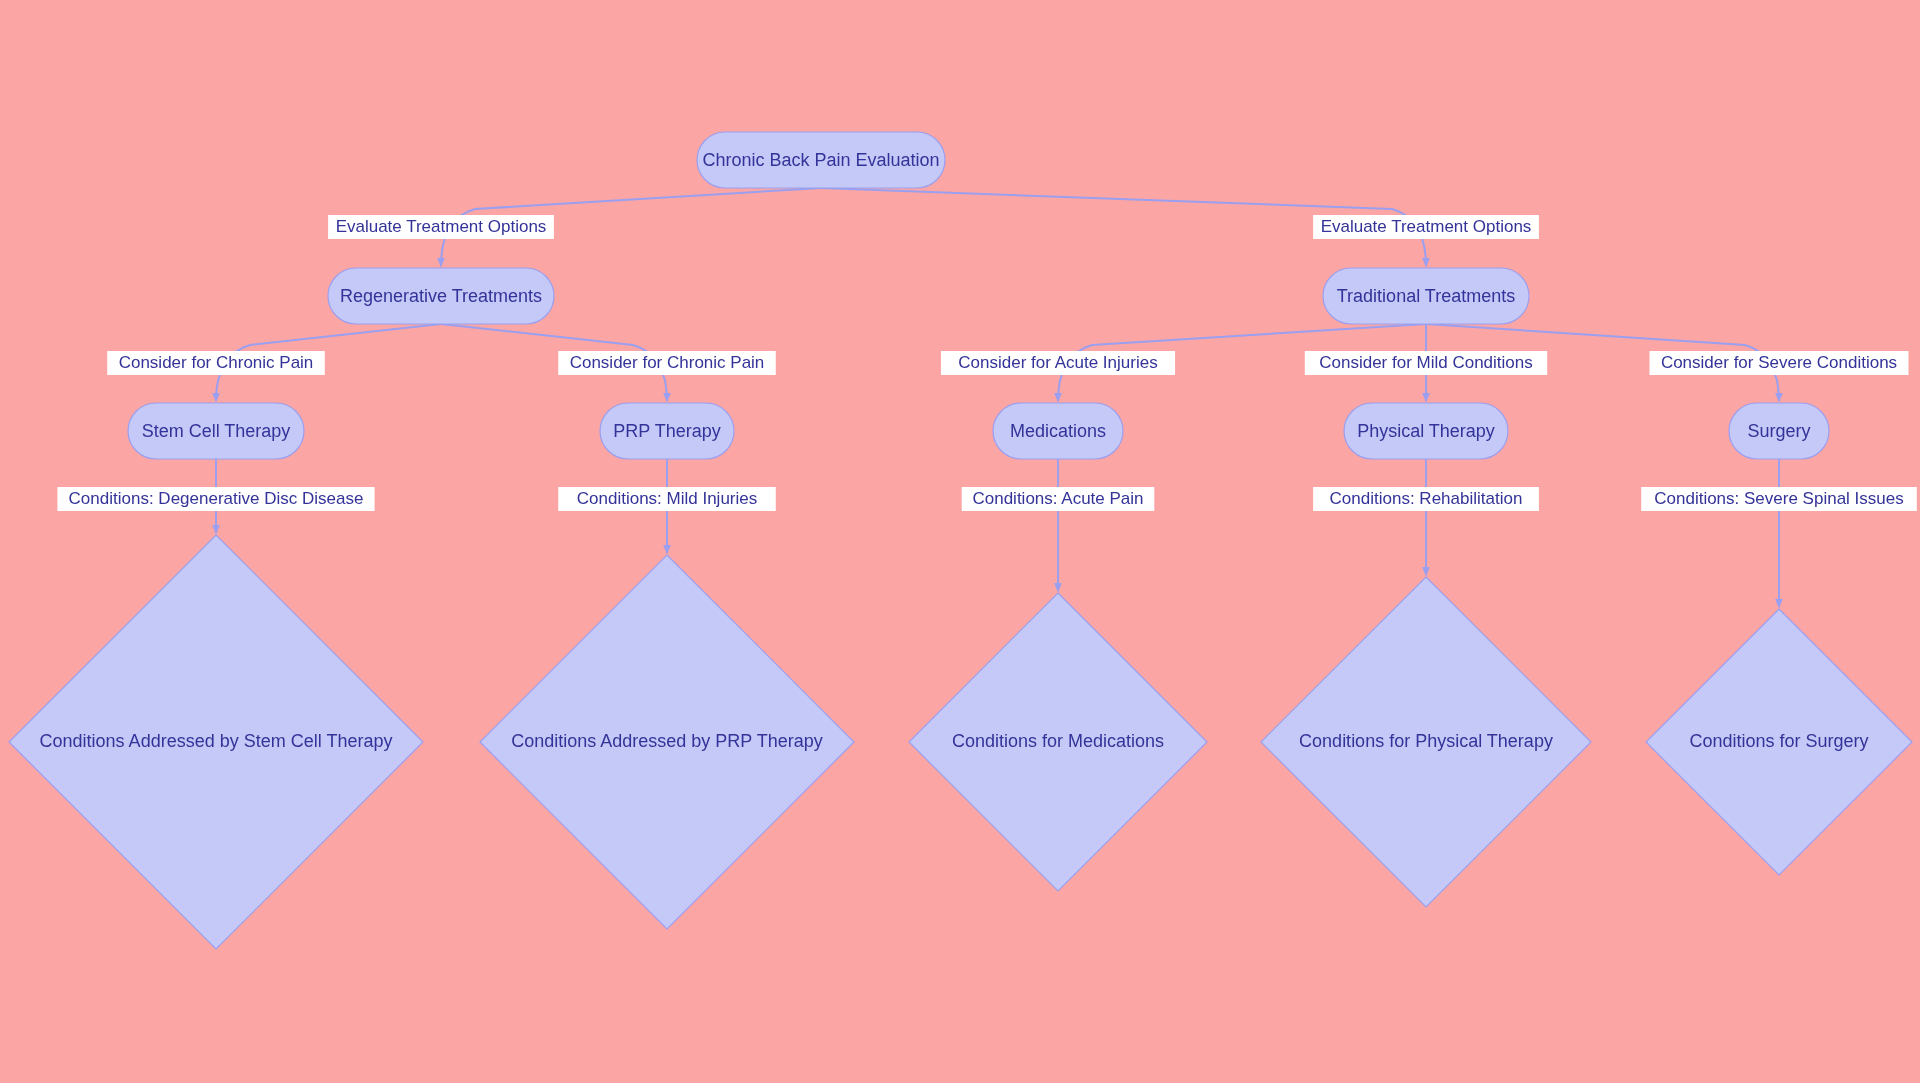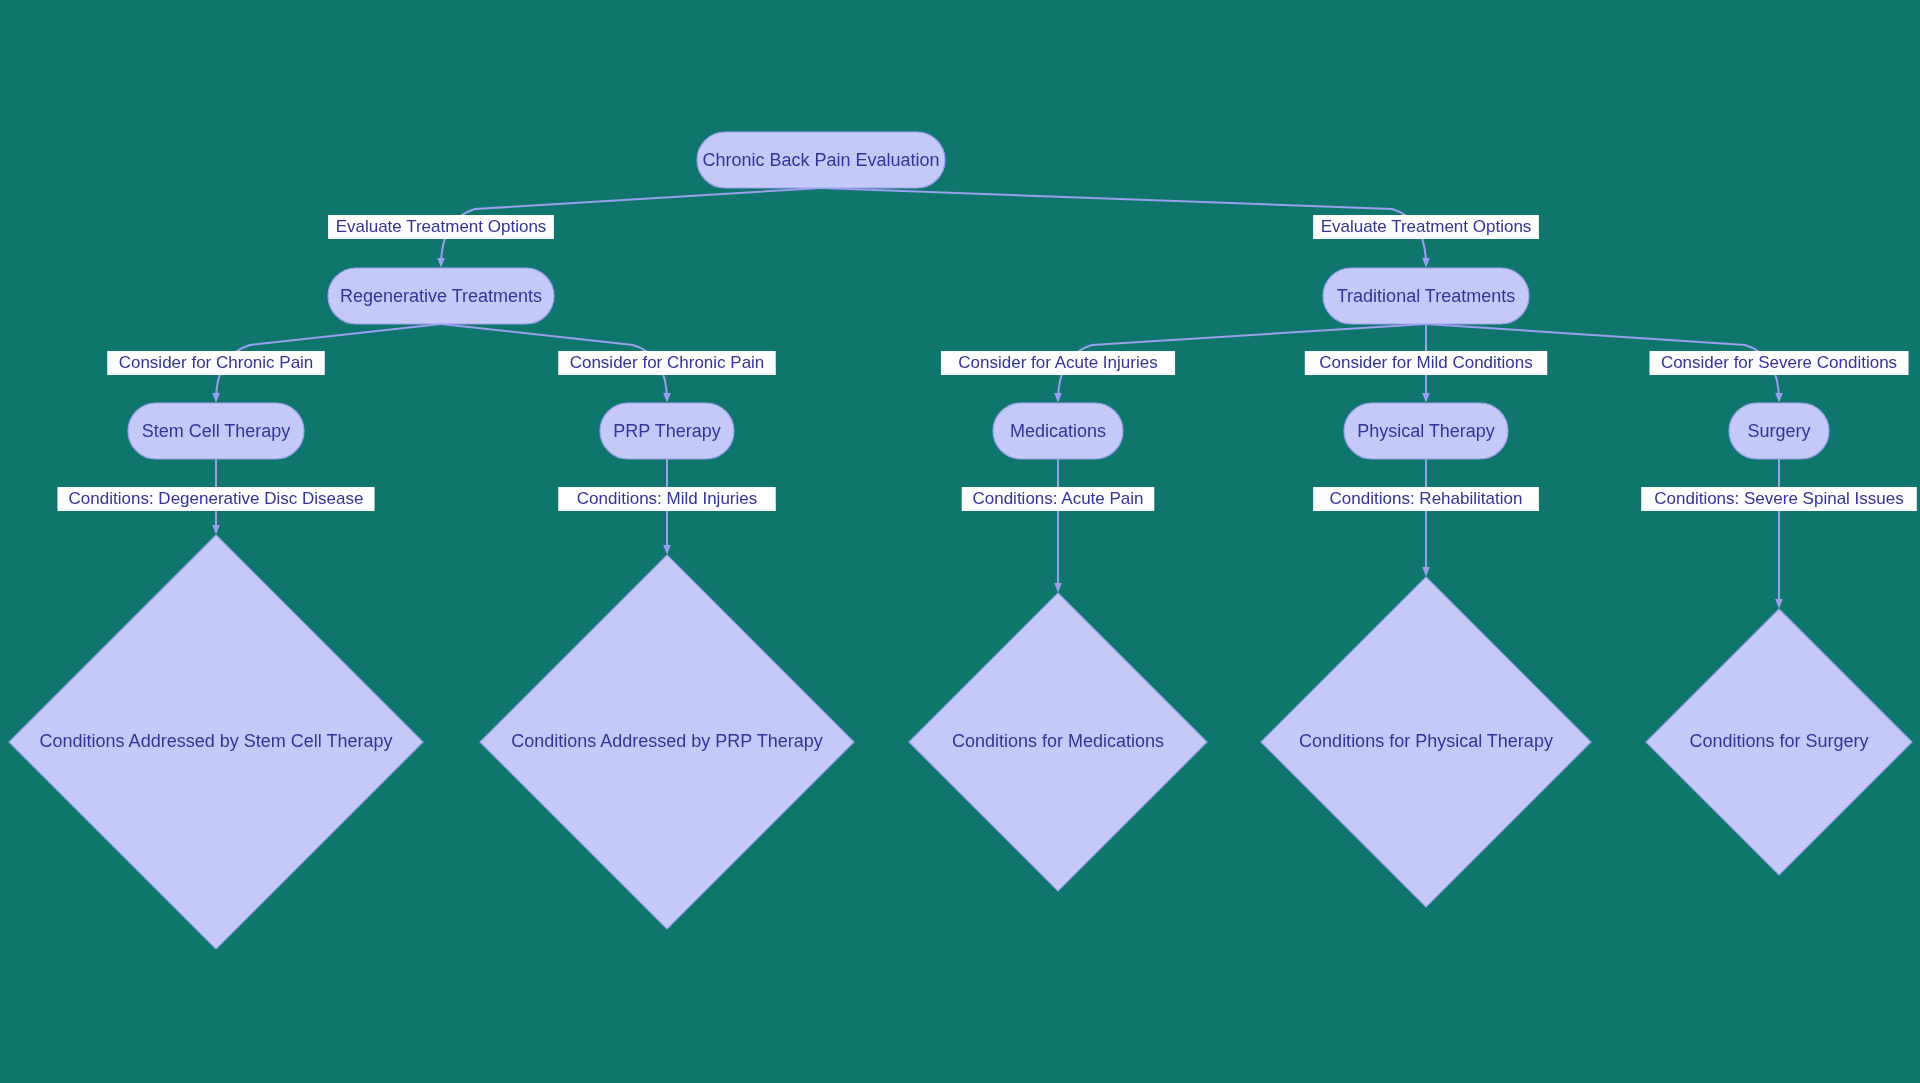--- a/index.html
+++ b/index.html
@@ -10,21 +10,21 @@
   body {
     width: 1920px;
     height: 1083px;
     overflow: hidden;
     font-family: "Liberation Sans", sans-serif;
   }
   #diagram-root {
     position: relative;
     width: 1920px;
     height: 1083px;
-    background: #0f766e;
+    background: #fca5a5;
   }
   svg#flow-svg {
     position: absolute;
     top: 0;
     left: 0;
     width: 1920px;
     height: 1083px;
     display: block;
   }
   .node-shape {

